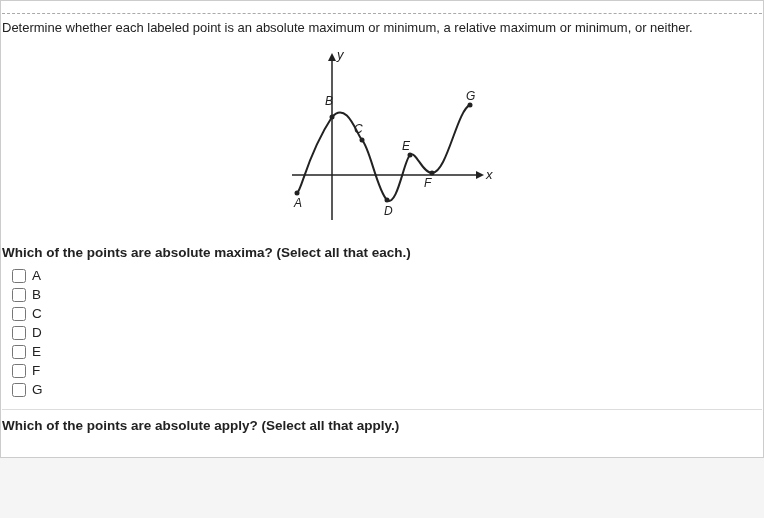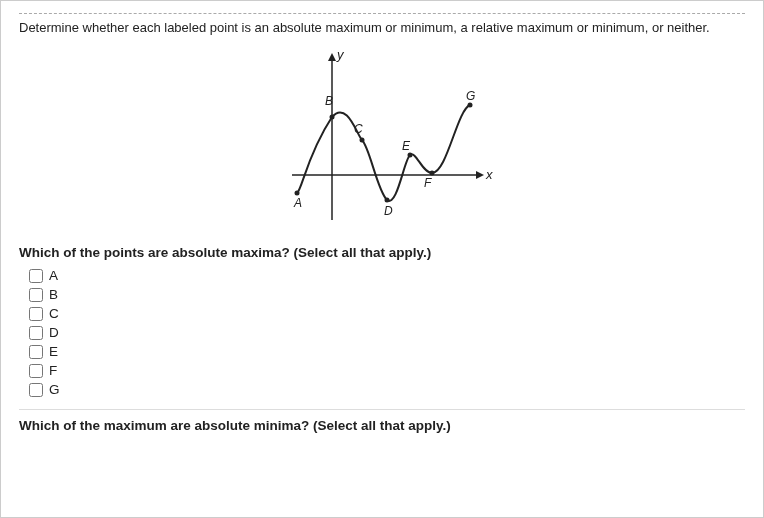--- a/index.html
+++ b/index.html
@@ -8,24 +8,24 @@
       height: 518px;
       background: #f5f5f5;
       font-family: Arial, sans-serif;
       font-size: 14px;
       color: #222;
       overflow: hidden;
     }
 
     .page {
       width: 764px;
-      height: 518px;
+      height: 458px;
       background: #fff;
       border: 1px solid #ccc;
-      padding: 12px 18px;
+      padding: 12px 1px;
     }
 
     .instruction {
       font-size: 13px;
       color: #222;
       border-top: 1px dashed #aaa;
       padding-top: 6px;
       margin-bottom: 10px;
     }
 
@@ -121,21 +121,21 @@
       <circle cx="168" cy="110" r="2.5" fill="#222"></circle>
 
       <text x="182" y="142" font-size="12" font-style="italic" fill="#222">F</text>
       <circle cx="190" cy="128" r="2.5" fill="#222"></circle>
 
       <text x="224" y="55" font-size="12" font-style="italic" fill="#222">G</text>
       <circle cx="228" cy="60" r="2.5" fill="#222"></circle>
     </svg>
   </div>
 
-  <div class="question">Which of the points are absolute maxima? (Select all that apply.)</div>
+  <div class="question">Which of the points are absolute maxima? (Select all that each.)</div>
 
   <div class="checkbox-list">
     <label class="checkbox-item">
       <input type="checkbox" style="">
       <span>A</span>
     </label>
     <label class="checkbox-item">
       <input type="checkbox" style="">
       <span>B</span>
     </label>
@@ -154,14 +154,14 @@
     <label class="checkbox-item">
       <input type="checkbox" style="">
       <span>F</span>
     </label>
     <label class="checkbox-item">
       <input type="checkbox" style="">
       <span>G</span>
     </label>
   </div>
 
-  <div class="bottom-question">Which of the maximum are absolute minima? (Select all that apply.)</div>
+  <div class="bottom-question">Which of the points are absolute apply? (Select all that apply.)</div>
 </div>
 
 </body></html>

